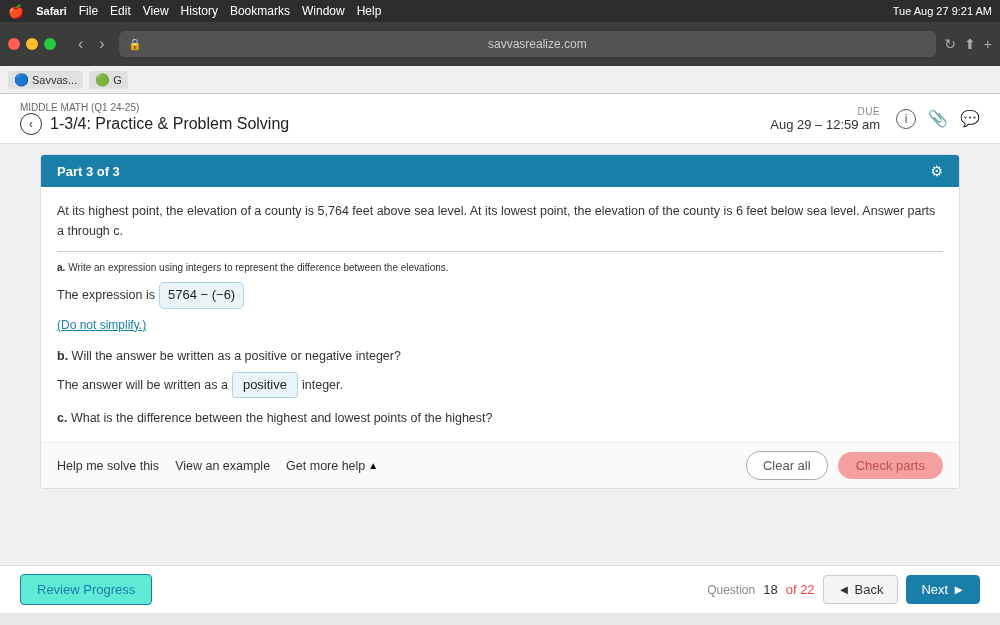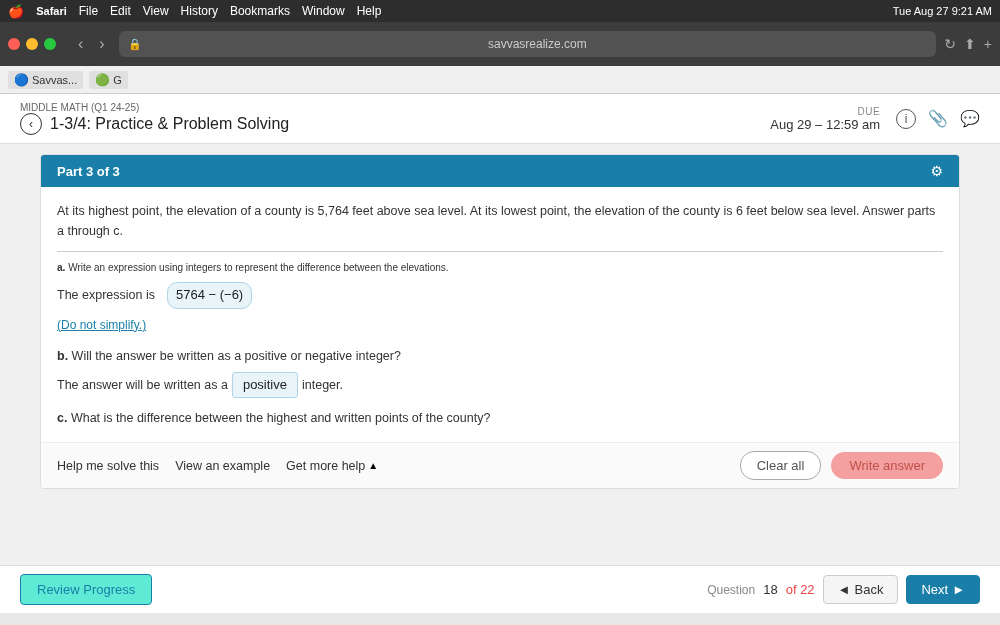--- a/index.html
+++ b/index.html
@@ -135,24 +135,23 @@
     }
 
     .part-label { font-weight: bold; margin-bottom: 4px; display: inline; }
     .part-text { display: inline; }
 
     .expression-row { margin: 6px 0; display: flex; align-items: center; gap: 4px; flex-wrap: wrap; }
     .expression-box {
       background: #e8f4f8;
       border: 1px solid #b0d4e8;
       padding: 2px 8px;
-      border-radius: 10px;
+      border-radius: 5px;
       font-size: 13px;
       color: #222;
-      margin-left: 8px;
     }
     .do-not-simplify {
       color: #1a7fa8;
       text-decoration: underline;
       cursor: pointer;
       font-size: 12px;
     }
 
     .answer-row { display: flex; align-items: center; gap: 4px; margin: 6px 0; flex-wrap: wrap; }
     .answer-box {
@@ -362,37 +361,37 @@
         <div class="answer-row">
           <span style="font-size:12.5px;">The answer will be written as a</span>
           <span class="answer-box">positive</span>
           <span style="font-size:12.5px;">integer.</span>
         </div>
       </div>
 
       <div>
         <p style="font-size:12.5px;">
           <span class="part-label">c.</span>
-          <span class="part-text">What is the difference between the highest and written points of the county?</span>
+          <span class="part-text">What is the difference between the highest and lowest points of the highest?</span>
         </p>
       </div>
     </div>
 
     <div class="question-toolbar">
       <div class="help-links">
         <a class="help-link">Help me solve this</a>
         <a class="help-link">View an example</a>
         <div class="get-more-help">
           <a class="help-link">Get more help</a>
           <span class="chevron-up">▲</span>
         </div>
       </div>
       <div class="toolbar-right">
         <button class="clear-all-btn">Clear all</button>
-        <button class="check-answer-btn">Write answer</button>
+        <button class="check-answer-btn">Check parts</button>
       </div>
     </div>
 
   </div>
 </div>
 
 <div class="bottom-nav">
   <button class="review-btn">Review Progress</button>
   <div class="question-nav">
     <span class="question-nav-label">Question</span>

